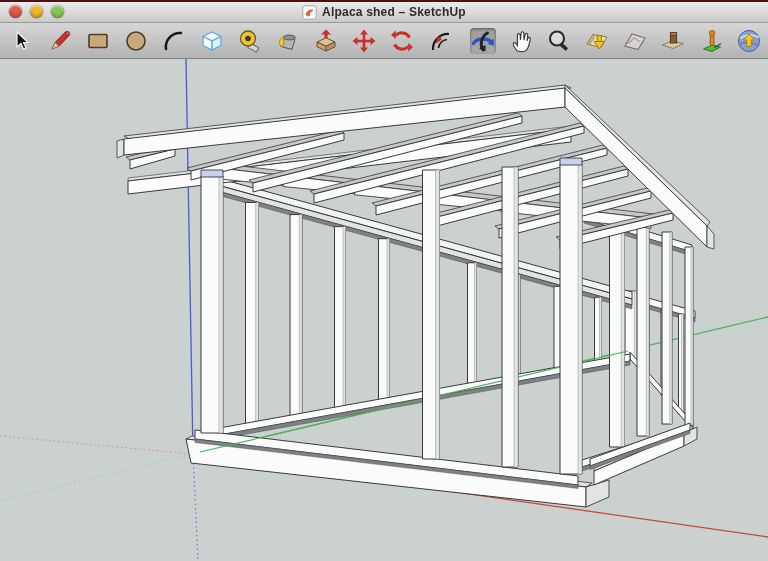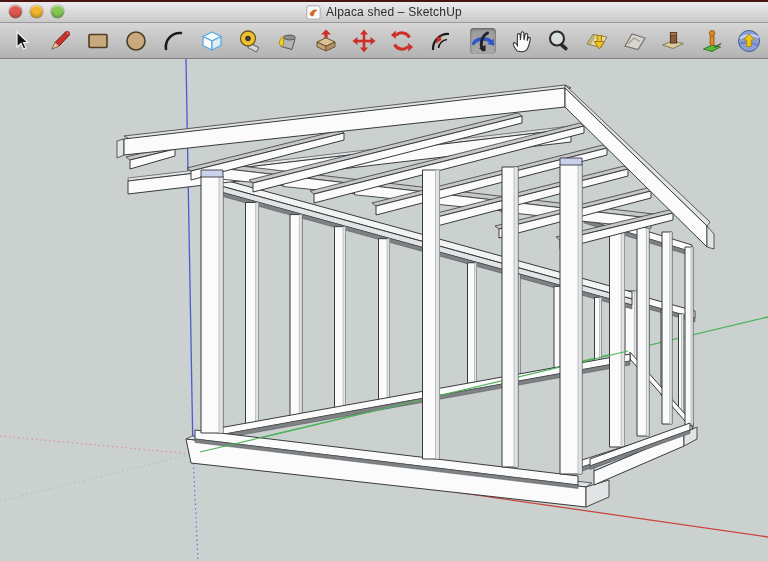--- a/index.html
+++ b/index.html
@@ -4,21 +4,21 @@
 <style>
   html,body{margin:0;padding:0;}
   body{width:768px;height:561px;overflow:hidden;font-family:"Liberation Sans",sans-serif;background:#cbd1cf;}
   #window{position:relative;width:768px;height:561px;}
   #top-strip{height:2px;background:#4a1410;}
   #titlebar{height:20px;background:linear-gradient(#ececec,#c9c9c9);border-bottom:1px solid #9a9a9a;position:relative;display:flex;align-items:center;}
   .lights{position:absolute;left:9px;top:3px;display:flex;gap:8px;}
   .light{width:13px;height:13px;border-radius:50%;box-shadow:inset 0 1px 1px rgba(255,255,255,.7), inset 0 -2px 3px rgba(0,0,0,.25), 0 0 0 0.5px rgba(0,0,0,.35);}
   #title-wrap{margin:0 auto;display:flex;align-items:center;gap:5px;}
   #title-icon{width:15px;height:15px;}
-  #window-title{font-size:12px;font-weight:normal;color:#2c2c2c;letter-spacing:.2px;}
+  #window-title{font-size:12px;font-weight:bold;color:#2c2c2c;letter-spacing:.2px;}
   #toolbar{height:36px;background:linear-gradient(#d6d6d6,#b3b3b3);border-bottom:1px solid #828282;display:flex;align-items:center;padding-left:9px;box-sizing:border-box;}
   .tool{width:26px;height:26px;margin-right:12px;display:flex;align-items:center;justify-content:center;border-radius:4px;flex:0 0 auto;}
   .tool.active{background:linear-gradient(#9b9b9b,#aaaaaa);box-shadow:inset 0 1px 3px rgba(0,0,0,.45);}
   .tool svg{display:block;}
   #viewport{position:relative;width:768px;height:502px;background:#cbd1cf;}
   #viewport svg{display:block;}
 </style>
 </head>
 <body>
 

